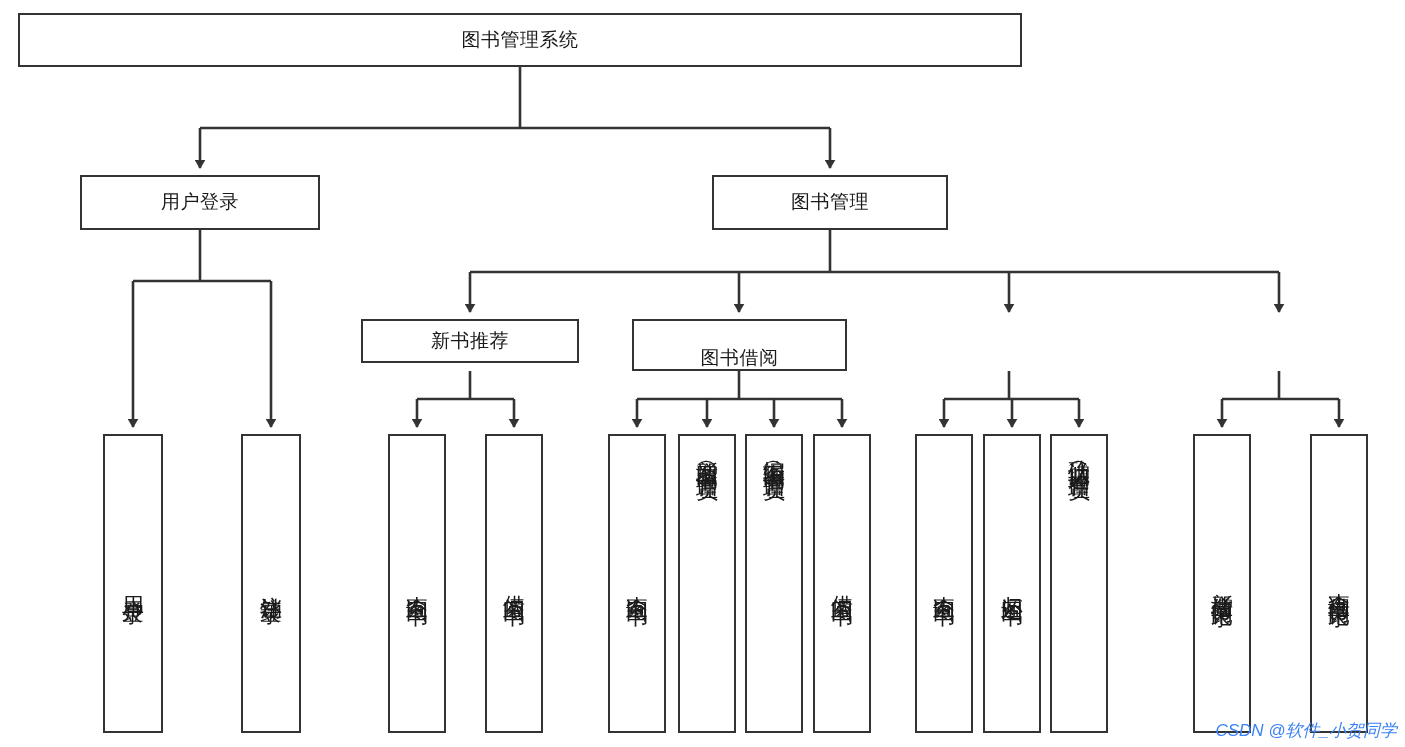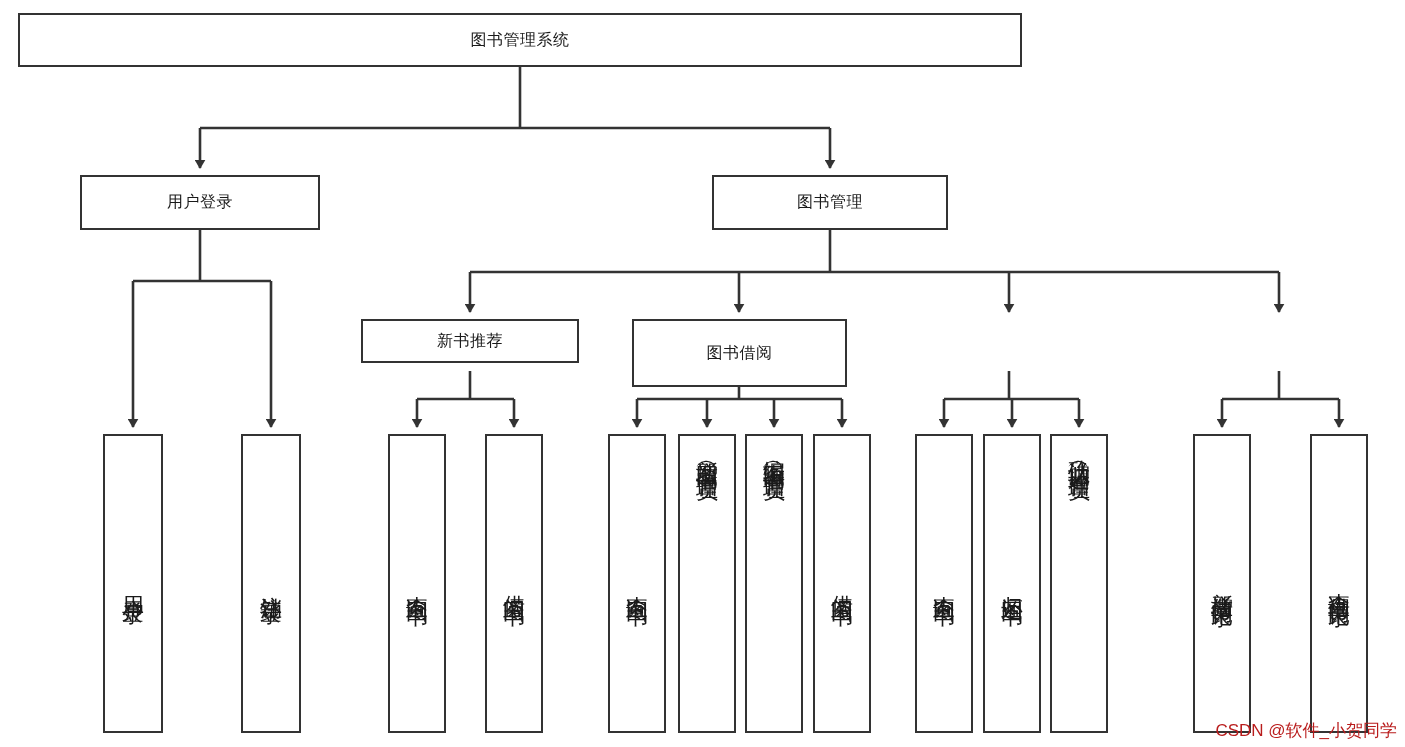--- a/index.html
+++ b/index.html
@@ -35,21 +35,21 @@
     color: #1a1a1a;
     z-index: 2;
   }
   .node .label {
     text-align: center;
     line-height: 1.18;
     letter-spacing: 0.5px;
   }
   .node.horiz .label {
     writing-mode: horizontal-tb;
-    font-size: 16px;
+    font-size: 19px;
   }
   .node.vert {
     align-items: flex-start;
     padding-top: 6px;
   }
   .node.vert .label {
     writing-mode: vertical-rl;
     text-orientation: upright;
     font-size: 22px;
     letter-spacing: 3px;
@@ -58,24 +58,25 @@
   }
   .node.vert.mid {
     align-items: center;
     padding-top: 0;
   }
   .watermark {
     position: absolute;
     right: 8px;
     bottom: 5px;
     font-size: 17px;
-    color: #b91c1c;
+    color: #3b82f6;
     z-index: 5;
     white-space: nowrap;
     font-family: "Liberation Sans", "DejaVu Sans", sans-serif;
+    font-style: italic;
   }
 </style>
 </head>
 <body>
 
 <div id="canvas">
 
   <svg class="edges" viewBox="0 0 1405 747" xmlns="http://www.w3.org/2000/svg">
     <defs>
       <marker id="arrow" viewBox="0 0 10 12" refX="9" refY="6" markerWidth="9" markerHeight="11" orient="auto-start-reverse" markerUnits="userSpaceOnUse">
@@ -148,21 +149,21 @@
   <div class="node horiz" style="left:80px; top:175px; width:240px; height:55px;">
     <span class="label">用户登录</span>
   </div>
   <div class="node horiz" style="left:712px; top:175px; width:236px; height:55px;">
     <span class="label">图书管理</span>
   </div>
 
   <div class="node horiz" style="left:361px; top:319px; width:218px; height:44px;">
     <span class="label">新书推荐</span>
   </div>
-  <div class="node horiz" style="left:632px; top:319px; width:215px; height:68px;">
+  <div class="node horiz" style="left:632px; top:319px; width:215px; height:52px;align-items:flex-end;">
     <span class="label">图书借阅</span>
   </div>
 
   <div class="node vert mid" style="left:103px; top:434px; width:60px; height:299px;">
     <span class="label">用户登录</span>
   </div>
   <div class="node vert mid" style="left:241px; top:434px; width:60px; height:299px;">
     <span class="label">注销登录</span>
   </div>
 

